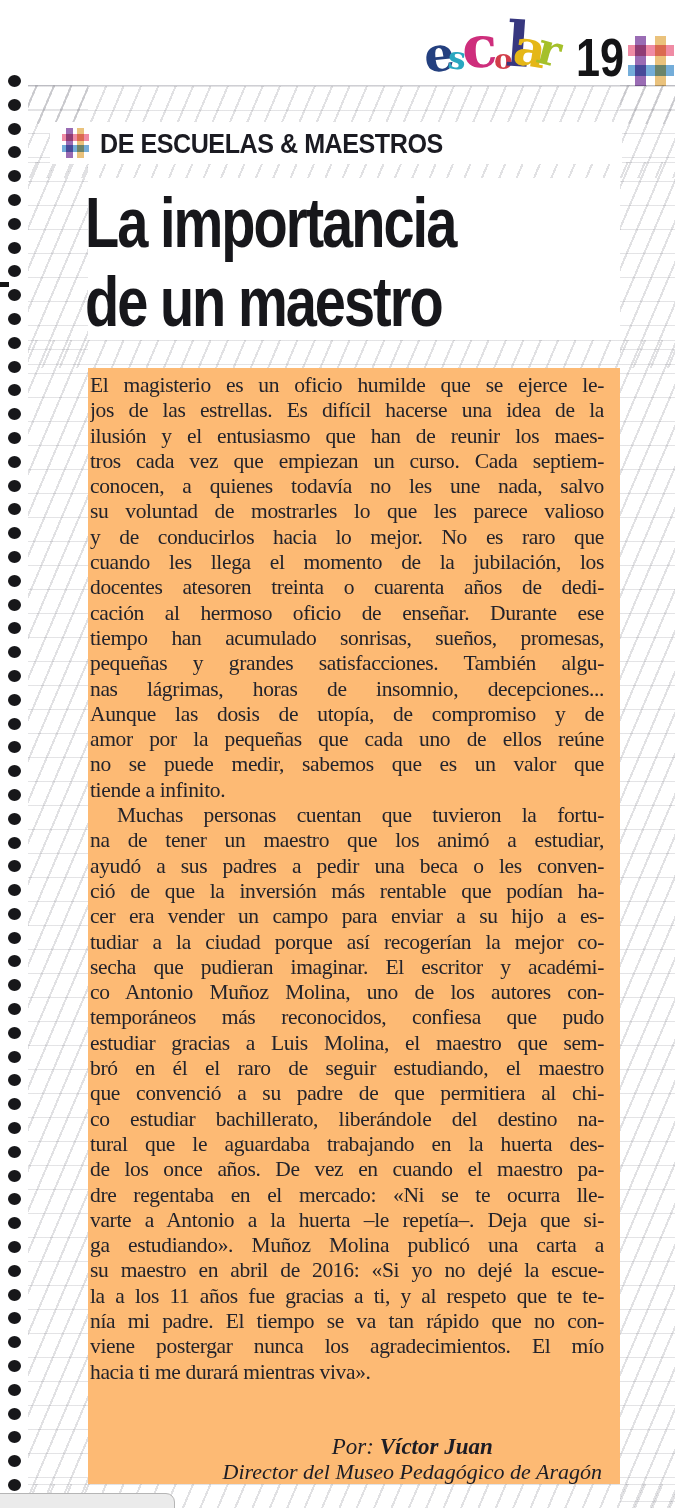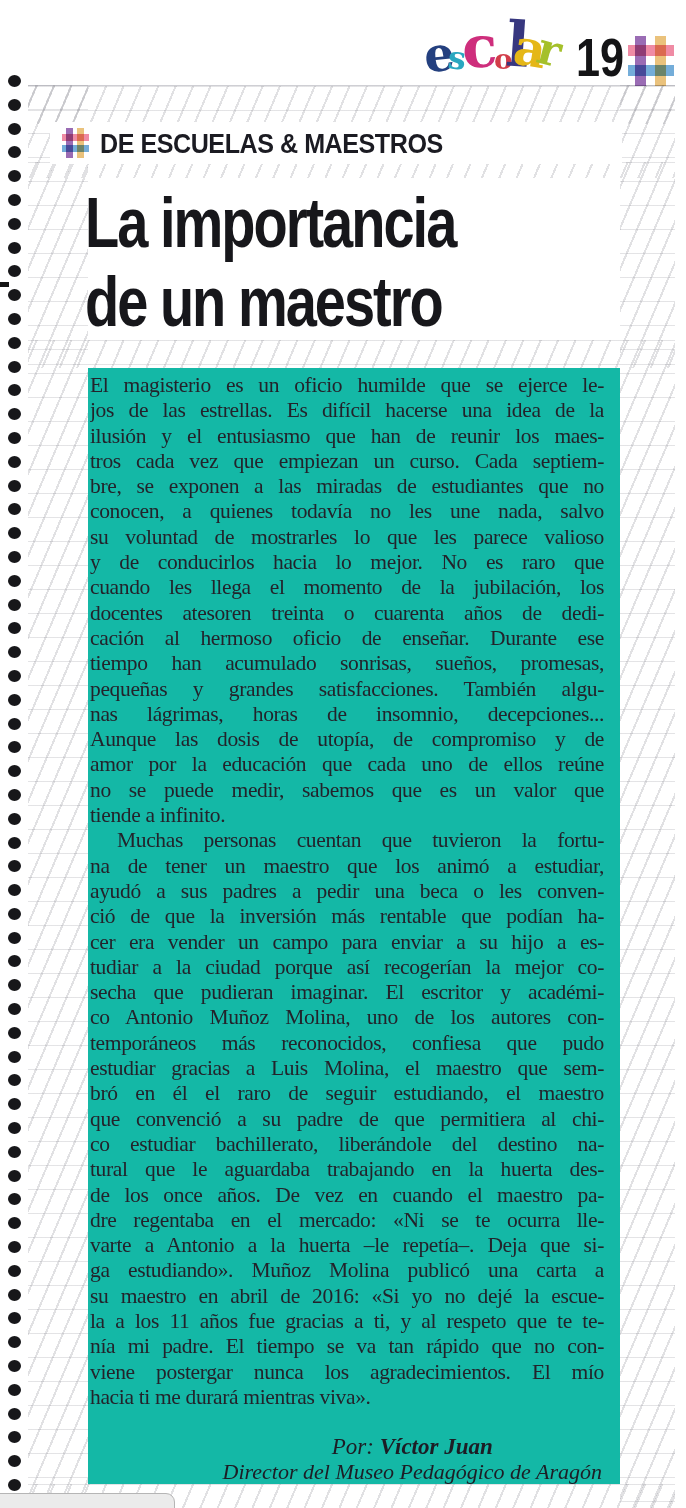--- a/index.html
+++ b/index.html
@@ -57,21 +57,21 @@
     font-weight:bold;font-size:27px;letter-spacing:-.5px;color:#1b1b22;
     transform:scaleX(.93);transform-origin:left top;white-space:nowrap;}
 
   
   #headline-block{position:absolute;left:88px;top:178px;width:532px;height:162px;background:#fff;}
   #headline{position:absolute;left:85px;top:184px;font-family:"Liberation Sans",sans-serif;
     font-weight:bold;font-size:70px;line-height:79px;letter-spacing:-2.5px;color:#17171b;
     transform:scaleX(.8);transform-origin:left top;white-space:nowrap;}
 
   
-  #body-block{position:absolute;left:88px;top:368px;width:532px;height:1116px;background:#14b8a6;}
+  #body-block{position:absolute;left:88px;top:368px;width:532px;height:1116px;background:#fdba74;}
   #article{position:absolute;left:2px;top:5px;width:514px;font-size:21.5px;line-height:25.3px;
     letter-spacing:-.35px;color:#23232b;}
   .line{text-align:justify;text-align-last:justify;white-space:nowrap;overflow:hidden;width:100%;
     box-sizing:border-box;}
   .line.para-end{text-align-last:left;}
   .line.indent{padding-left:27px;}
 
   
   #byline{position:absolute;right:84px;top:1434px;text-align:center;color:#1d1d25;}
   #byline .por{font-style:italic;font-size:23px;line-height:26px;}
@@ -189,32 +189,31 @@
     <div>La importancia</div>
     <div>de un maestro</div>
   </div>
 
   <div id="body-block">
     <div id="article">
         <div class="line">El magisterio es un oficio humilde que se ejerce le-</div>
         <div class="line">jos de las estrellas. Es difícil hacerse una idea de la</div>
         <div class="line">ilusión y el entusiasmo que han de reunir los maes-</div>
         <div class="line">tros cada vez que empiezan un curso. Cada septiem-</div>
-        <div class="line">bre, se exponen a las miradas de estudiantes que no</div>
         <div class="line">conocen, a quienes todavía no les une nada, salvo</div>
         <div class="line">su voluntad de mostrarles lo que les parece valioso</div>
         <div class="line">y de conducirlos hacia lo mejor. No es raro que</div>
         <div class="line">cuando les llega el momento de la jubilación, los</div>
         <div class="line">docentes atesoren treinta o cuarenta años de dedi-</div>
         <div class="line">cación al hermoso oficio de enseñar. Durante ese</div>
         <div class="line">tiempo han acumulado sonrisas, sueños, promesas,</div>
         <div class="line">pequeñas y grandes satisfacciones. También algu-</div>
         <div class="line">nas lágrimas, horas de insomnio, decepciones...</div>
         <div class="line">Aunque las dosis de utopía, de compromiso y de</div>
-        <div class="line">amor por la educación que cada uno de ellos reúne</div>
+        <div class="line">amor por la pequeñas que cada uno de ellos reúne</div>
         <div class="line">no se puede medir, sabemos que es un valor que</div>
         <div class="line para-end">tiende a infinito.</div>
         <div class="line indent">Muchas personas cuentan que tuvieron la fortu-</div>
         <div class="line">na de tener un maestro que los animó a estudiar,</div>
         <div class="line">ayudó a sus padres a pedir una beca o les conven-</div>
         <div class="line">ció de que la inversión más rentable que podían ha-</div>
         <div class="line">cer era vender un campo para enviar a su hijo a es-</div>
         <div class="line">tudiar a la ciudad porque así recogerían la mejor co-</div>
         <div class="line">secha que pudieran imaginar. El escritor y académi-</div>
         <div class="line">co Antonio Muñoz Molina, uno de los autores con-</div>

